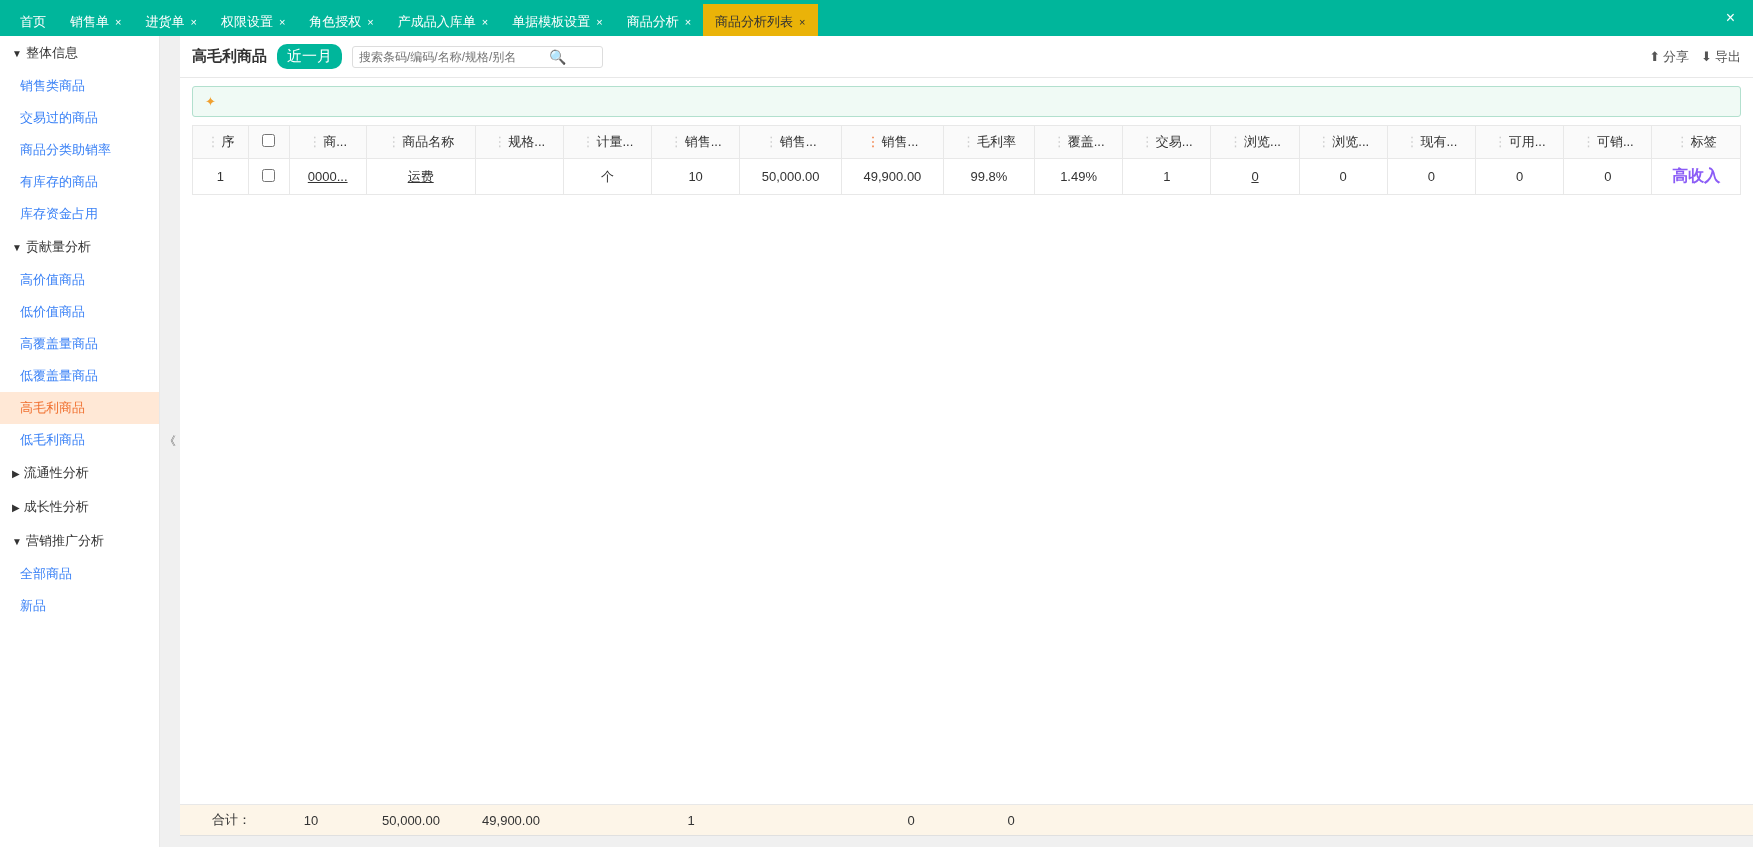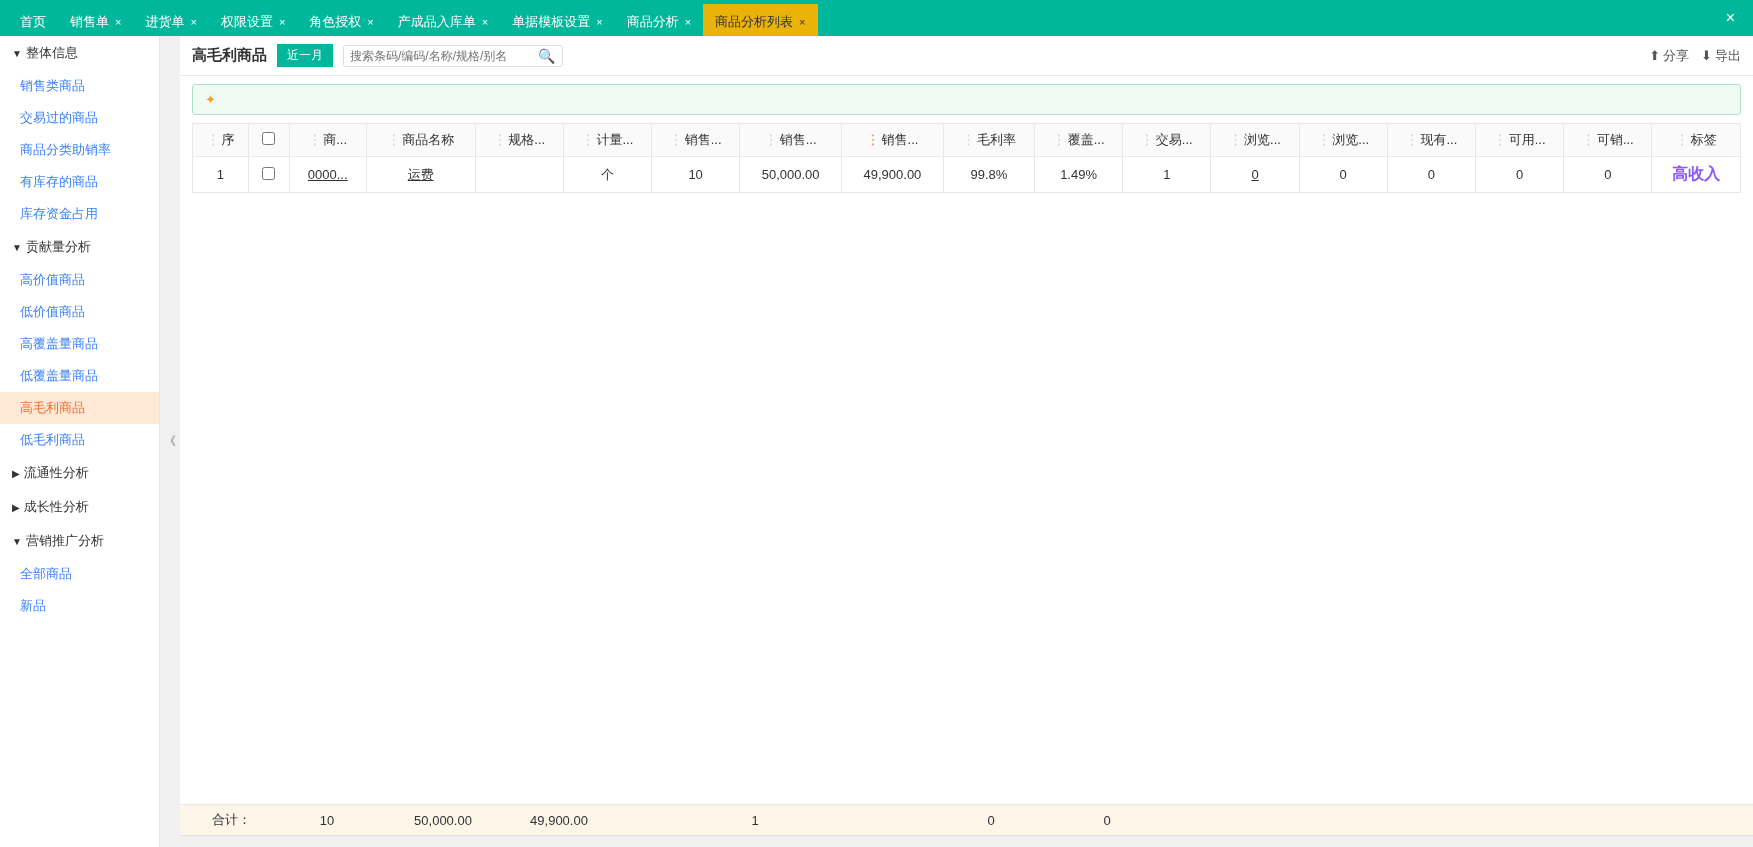--- a/index.html
+++ b/index.html
@@ -84,32 +84,32 @@
     }
     .content-title {
       font-size: 15px;
       font-weight: bold;
       color: #333;
     }
     .filter-btn {
       background: #00b69b;
       color: white;
       border: none;
-      border-radius: 0;
+      border-radius: 10px;
       padding: 3px 10px;
-      font-size: 12px;
+      font-size: 15px;
       cursor: pointer;
     }
     .search-box {
       display: flex;
       align-items: center;
       border: 1px solid #ddd;
       border-radius: 3px;
       padding: 2px 6px;
-      width: 220px;
+      width: 251px;
     }
     .search-box input {
       border: none;
       outline: none;
       font-size: 12px;
       width: 190px;
       color: #999;
     }
     .search-icon-btn { color: #999; cursor: pointer; font-size: 14px; }
     .header-actions { margin-left: auto; display: flex; gap: 12px; }
@@ -178,21 +178,21 @@
     .tag-green { color: #8b5cf6; font-size: 16px; font-weight: bold; }
     .tag-link { color: #333; text-decoration: underline; cursor: pointer; }
 
     
     .table-footer {
       background: #fdf5e8;
       border-top: 1px solid #e8e8e8;
       padding: 6px 12px;
       display: flex;
       align-items: center;
-      gap: 36px;
+      gap: 20px;
       font-size: 13px;
       color: #333;
       flex-shrink: 0;
     }
     .footer-label { font-weight: 500; padding-left: 20px; }
     .footer-cell { min-width: 80px; text-align: center; }
 
     
     .bottom-scroll {
       height: 12px;

